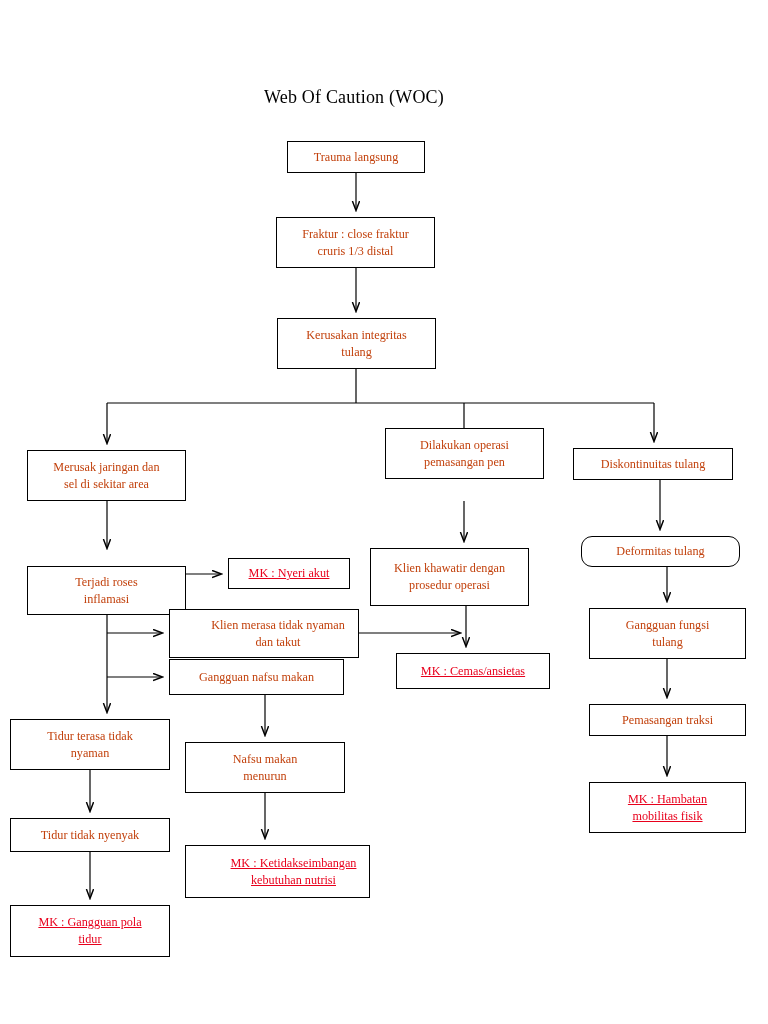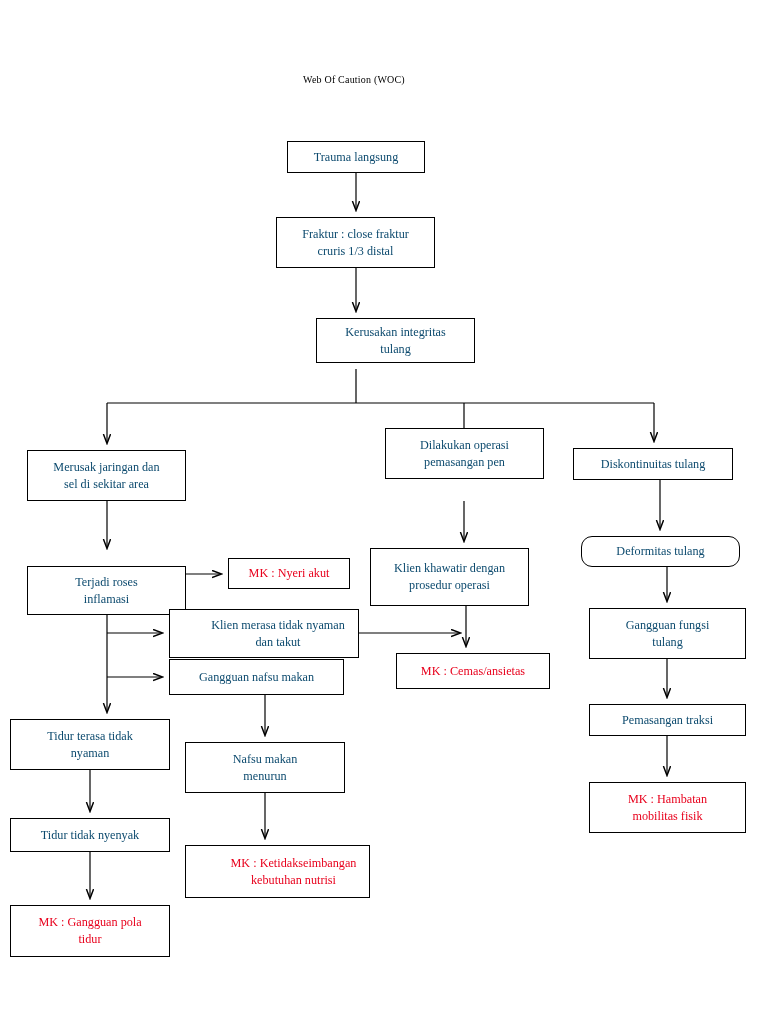--- a/index.html
+++ b/index.html
@@ -23,45 +23,46 @@
   #flow-svg {
     position: absolute;
     top: 0;
     left: 0;
     width: 768px;
     height: 1024px;
   }
   .doc-title {
     position: absolute;
     left: 0;
-    top: 74px;
+    top: 87px;
     width: 708px;
     text-align: center;
-    font-size: 10px;
+    font-size: 18px;
     font-family: "Liberation Serif", "DejaVu Serif", serif;
     color: #000000;
     letter-spacing: 0.2px;
   }
   .node {
     position: absolute;
     box-sizing: border-box;
     border: 1.2px solid #000000;
     background: #ffffff;
     display: flex;
     align-items: center;
     justify-content: center;
     text-align: center;
     font-size: 12.2px;
     line-height: 1.38;
     font-family: "Liberation Serif", "DejaVu Serif", serif;
-    color: #0c4a6e;
+    color: #c2410c;
     padding: 2px 4px;
   }
   .node.mk {
     color: #e8001c;
+    text-decoration: underline;
   }
   .node .node-text {
     display: block;
     width: 100%;
     white-space: pre-line;
   }
 </style>
 </head>
 <body>
 
@@ -102,21 +103,21 @@
   </svg>
 
   <div id="node-layer">
       <div class="node" style="left: 287px; top: 141px; width: 138px; height: 32px;">
         <span class="node-text">Trauma langsung</span>
       </div>
       <div class="node" style="left: 276px; top: 217px; width: 159px; height: 51px;">
         <span class="node-text">Fraktur : close fraktur
 cruris 1/3 distal</span>
       </div>
-      <div class="node" style="left: 277px; top: 318px; width: 159px; height: 45px; margin-left: 39px;">
+      <div class="node" style="left: 277px; top: 318px; width: 159px; height: 51px;">
         <span class="node-text">Kerusakan integritas
 tulang</span>
       </div>
       <div class="node" style="left: 27px; top: 450px; width: 159px; height: 51px;">
         <span class="node-text">Merusak jaringan dan
 sel di sekitar area</span>
       </div>
       <div class="node" style="left: 385px; top: 428px; width: 159px; height: 51px;">
         <span class="node-text">Dilakukan operasi
 pemasangan pen</span>

